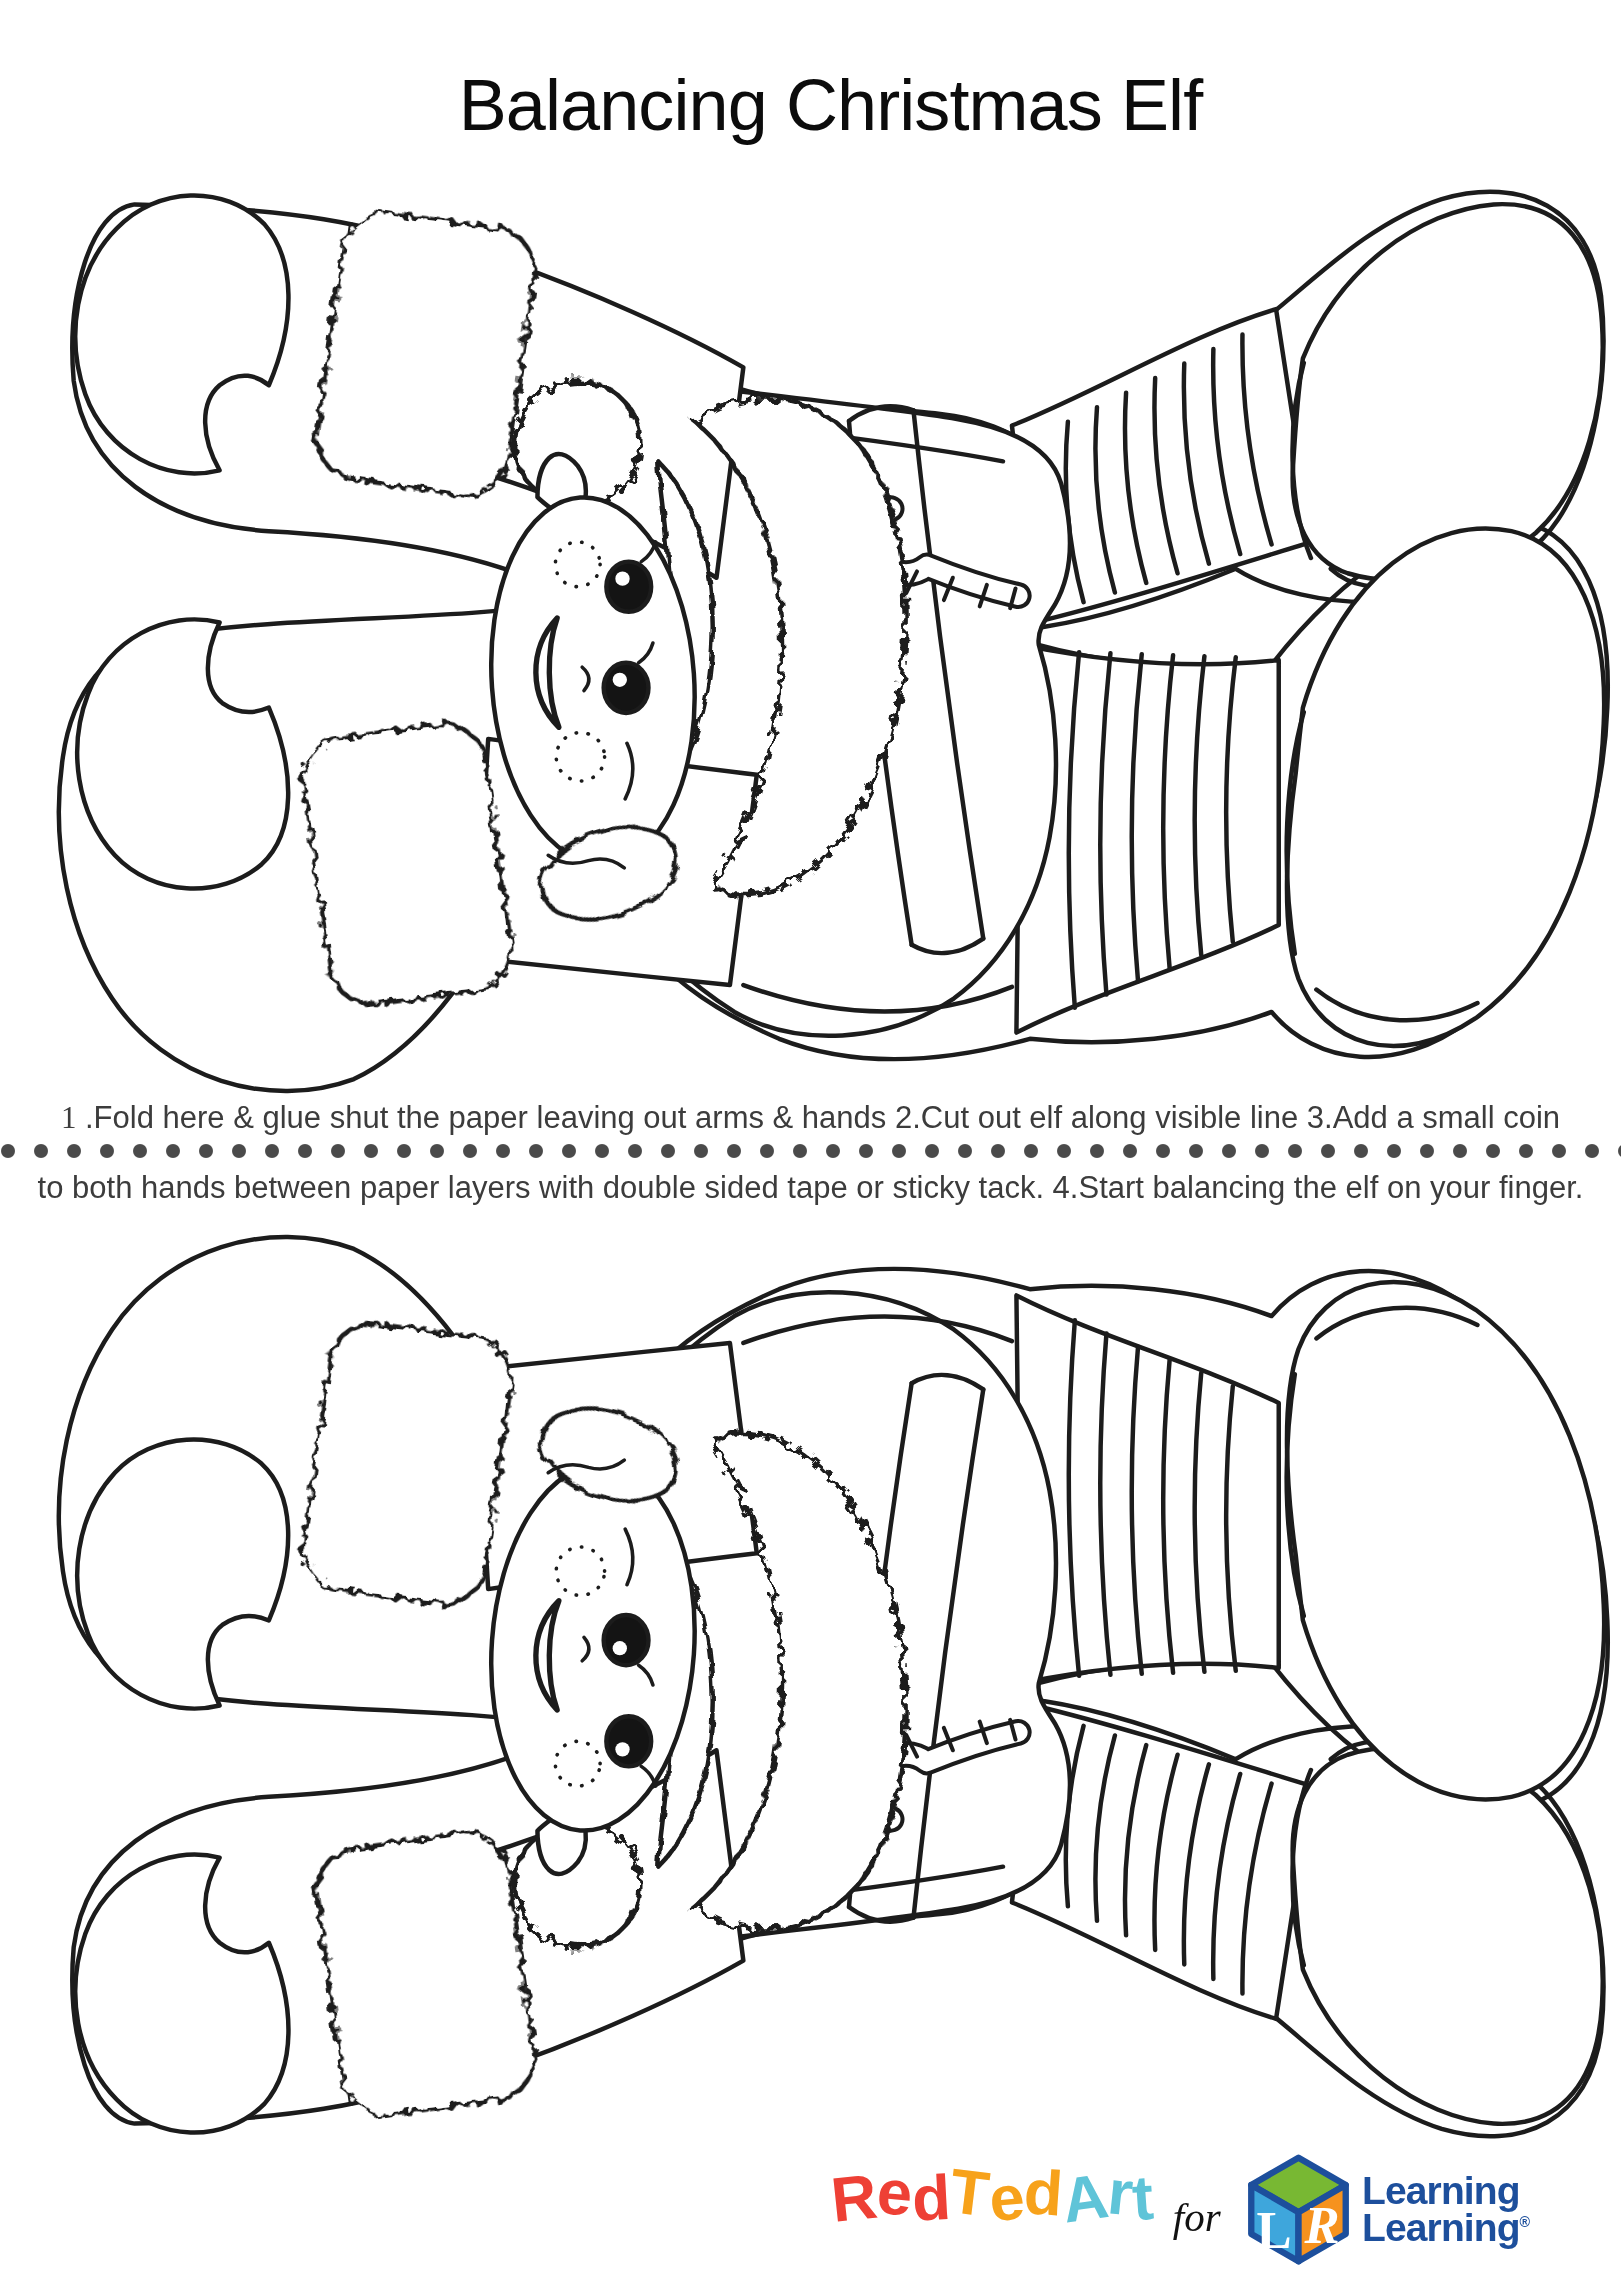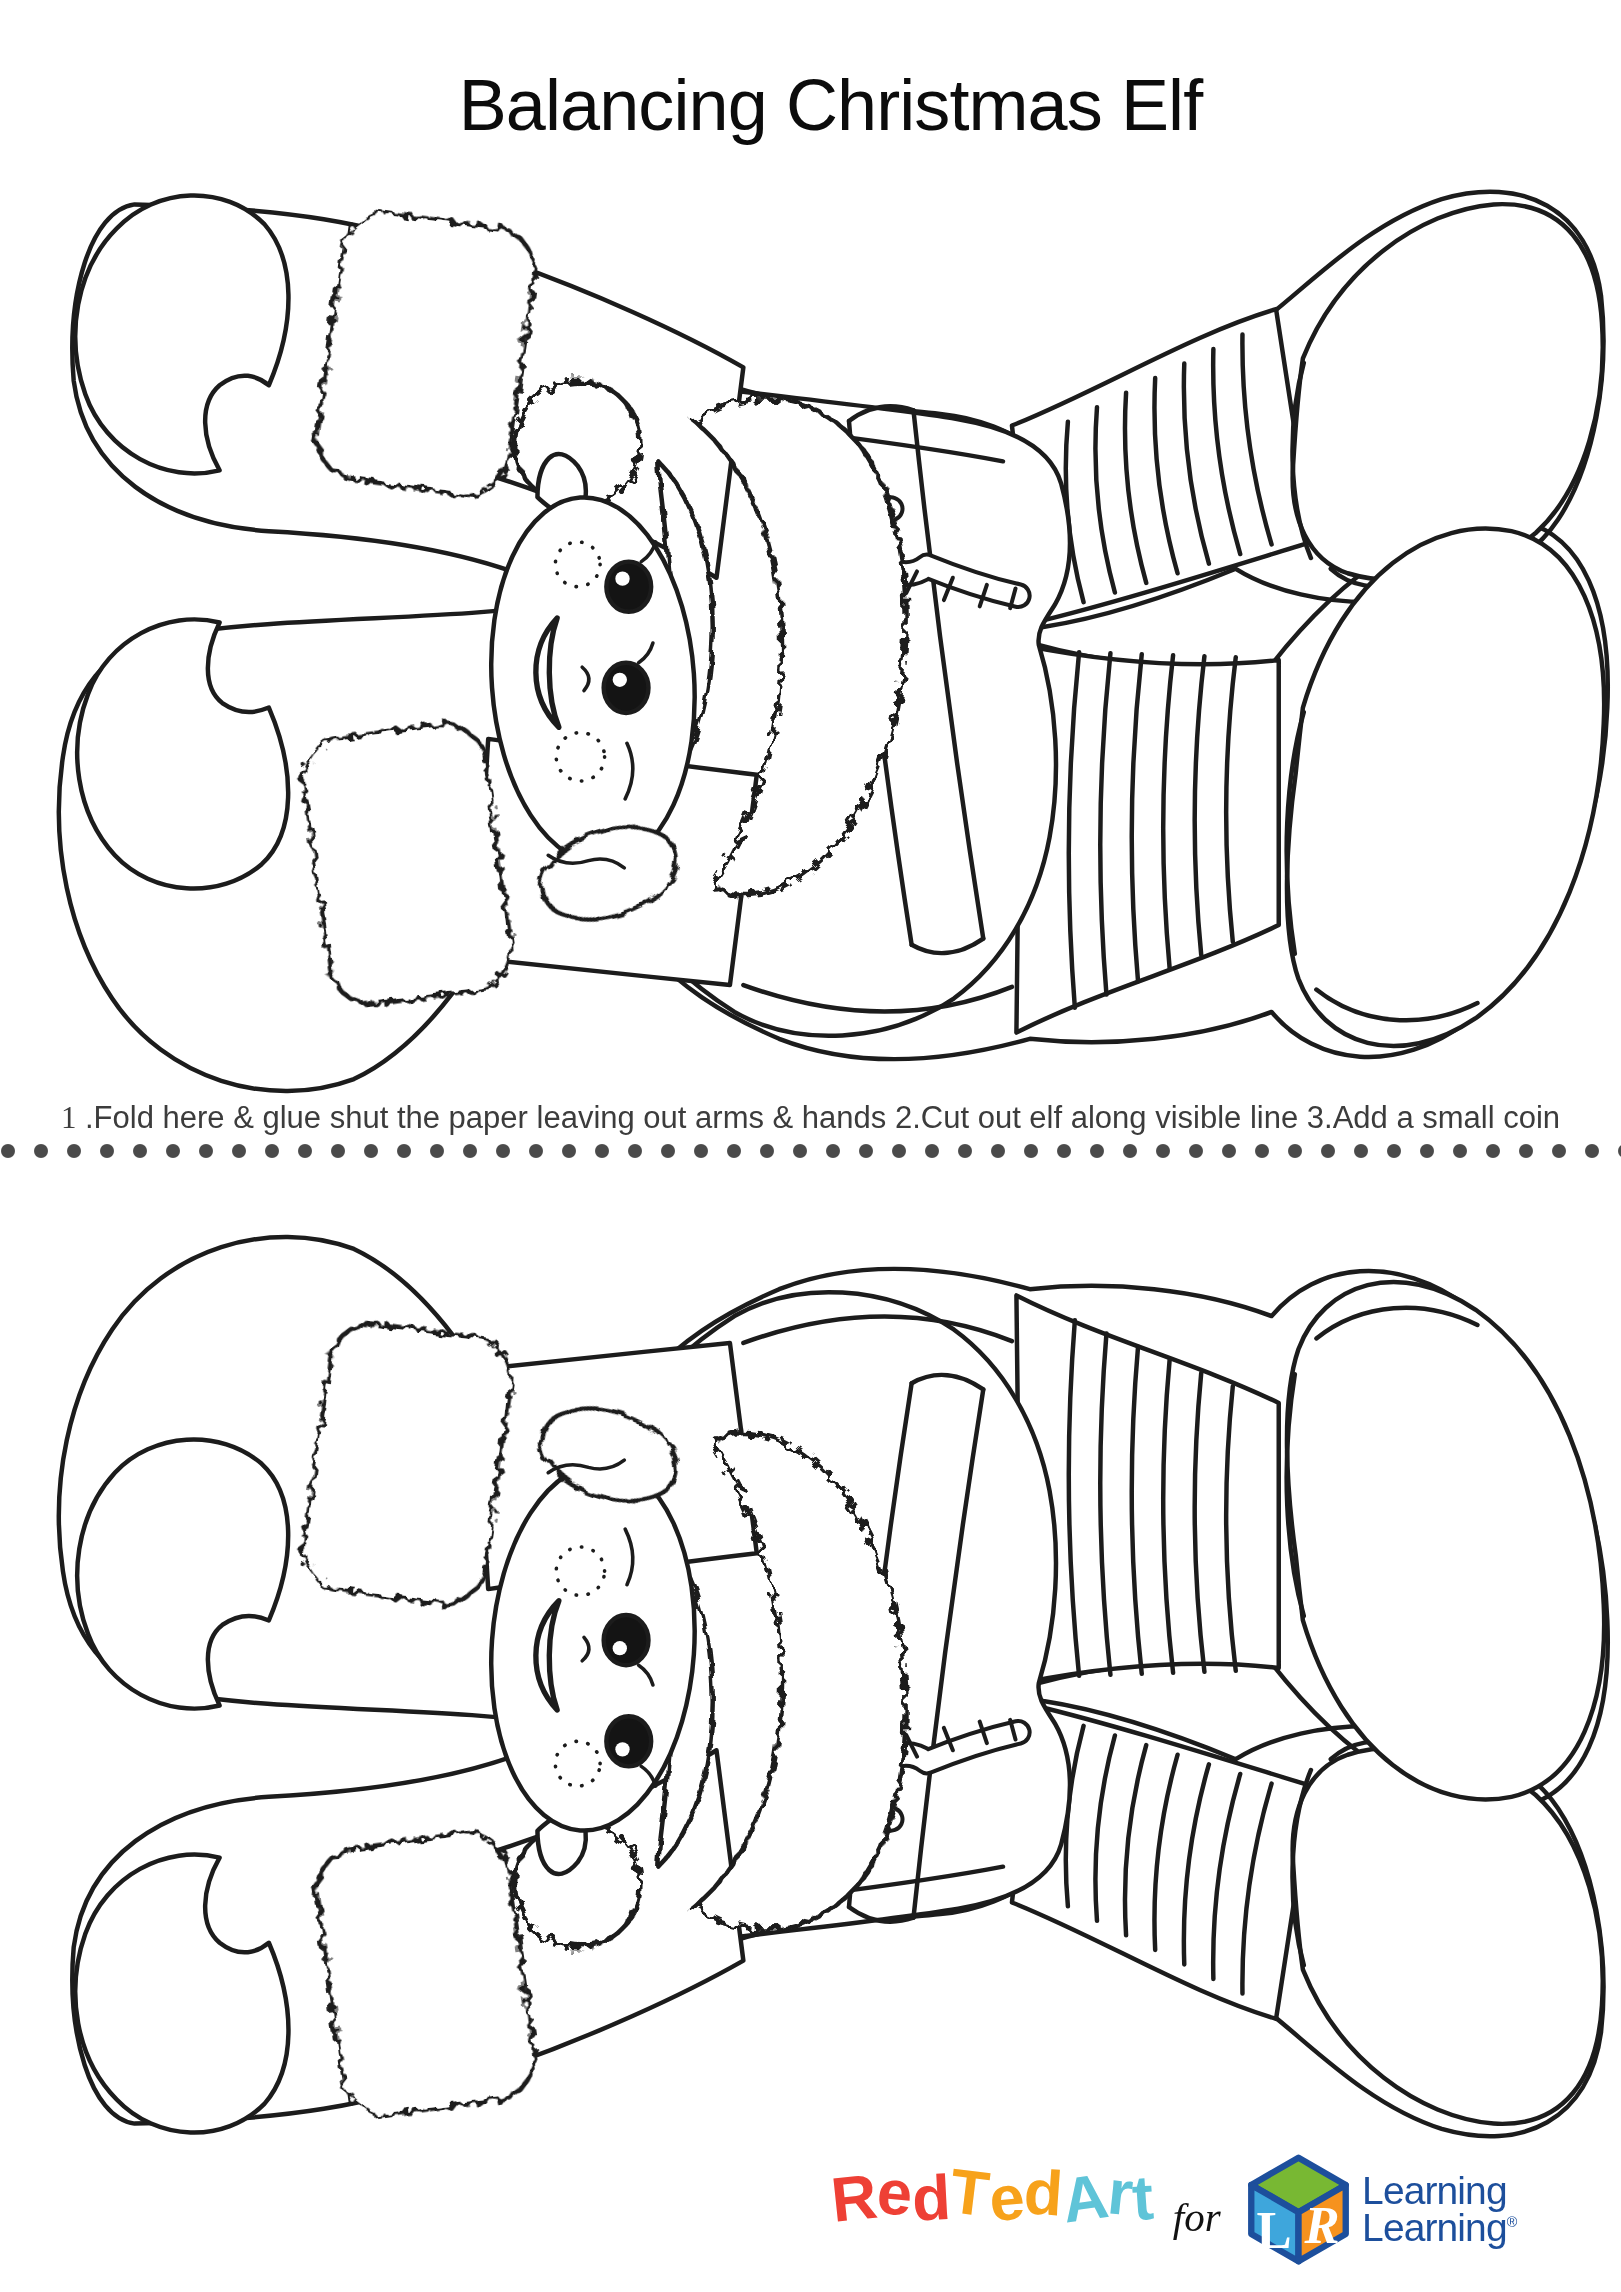--- a/index.html
+++ b/index.html
@@ -18,21 +18,21 @@
   #fold-dots{position:absolute;top:1143px;left:0;width:1621px;height:16px;
      background-image:radial-gradient(circle at 8px 8px,#4a4a4a 6.4px,rgba(0,0,0,0) 7.5px);
      background-size:33px 16px;background-repeat:repeat-x;}
   #credits{position:absolute;top:2133px;left:831px;width:788px;height:152px;
      display:flex;align-items:center;gap:18px;}
   #rta{display:flex;align-items:baseline;height:90px;}
   #rta .ltr{font-weight:bold;font-size:63px;display:inline-block;line-height:1;}
   #for-label{font-family:Liberation Serif, serif;font-style:italic;
      font-size:41px;color:#111;margin:16px 5.4px 0 1.8px;}
   #lr-logo{display:flex;align-items:center;gap:9px;}
-  #lr-text{color:#1d4f9c;font-weight:normal;font-size:39px;line-height:0.95;
+  #lr-text{color:#1d4f9c;font-weight:bold;font-size:39px;line-height:0.95;
      letter-spacing:-0.9px;}
   #lr-text sup{font-size:14.3px;}
 </style>
 </head>
 <body>
 
 <div id="page">
 
   <div id="title">Balancing Christmas Elf</div>
 
@@ -172,20 +172,21 @@
         <path stroke-width="4" d="M 612,790 q 20,14 45,6 q 22,-6 40,8"></path>
       </g>
     </defs>
     <use href="#elfart"></use>
   </svg>
 
   <div id="instr1"><span class="serif-num">1</span><span> .Fold here &amp; glue shut the paper leaving out arms &amp; hands 2.Cut out elf along visible line 3.Add a small coin</span></div>
 
   <div id="fold-dots"></div>
 
+  <div id="instr2">to both hands between paper layers with double sided tape or sticky tack. 4.Start balancing the elf on your finger.</div>
 
   <svg id="elf-bottom" class="elf-svg" width="1621" height="949" viewBox="0 0 1810 1060">
     <g transform="translate(0,1060) scale(1,-1)">
       <use href="#elfart"></use>
     </g>
   </svg>
 
   <div id="credits">
     <div id="rta">
         <span class="ltr" style="color: rgb(238, 64, 53); transform: rotate(-6deg) translateY(2.7px);">R</span>

